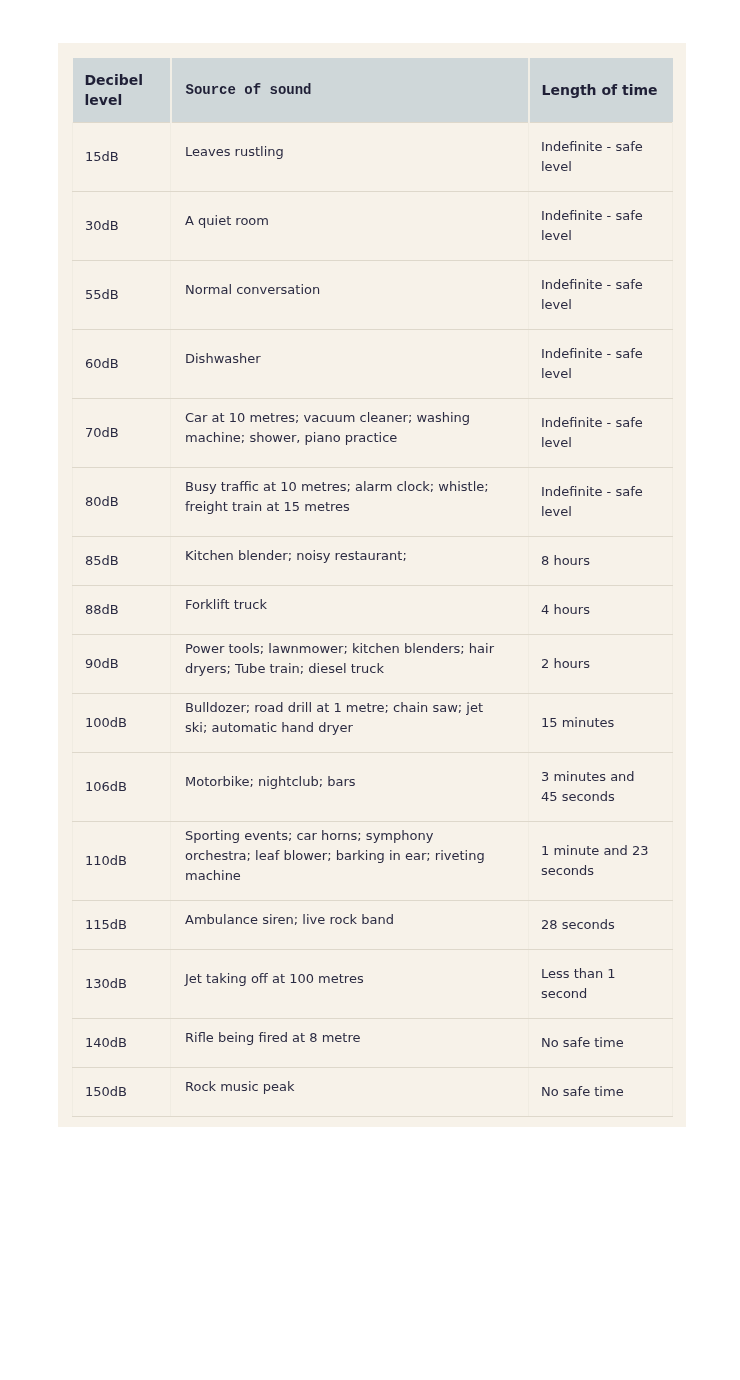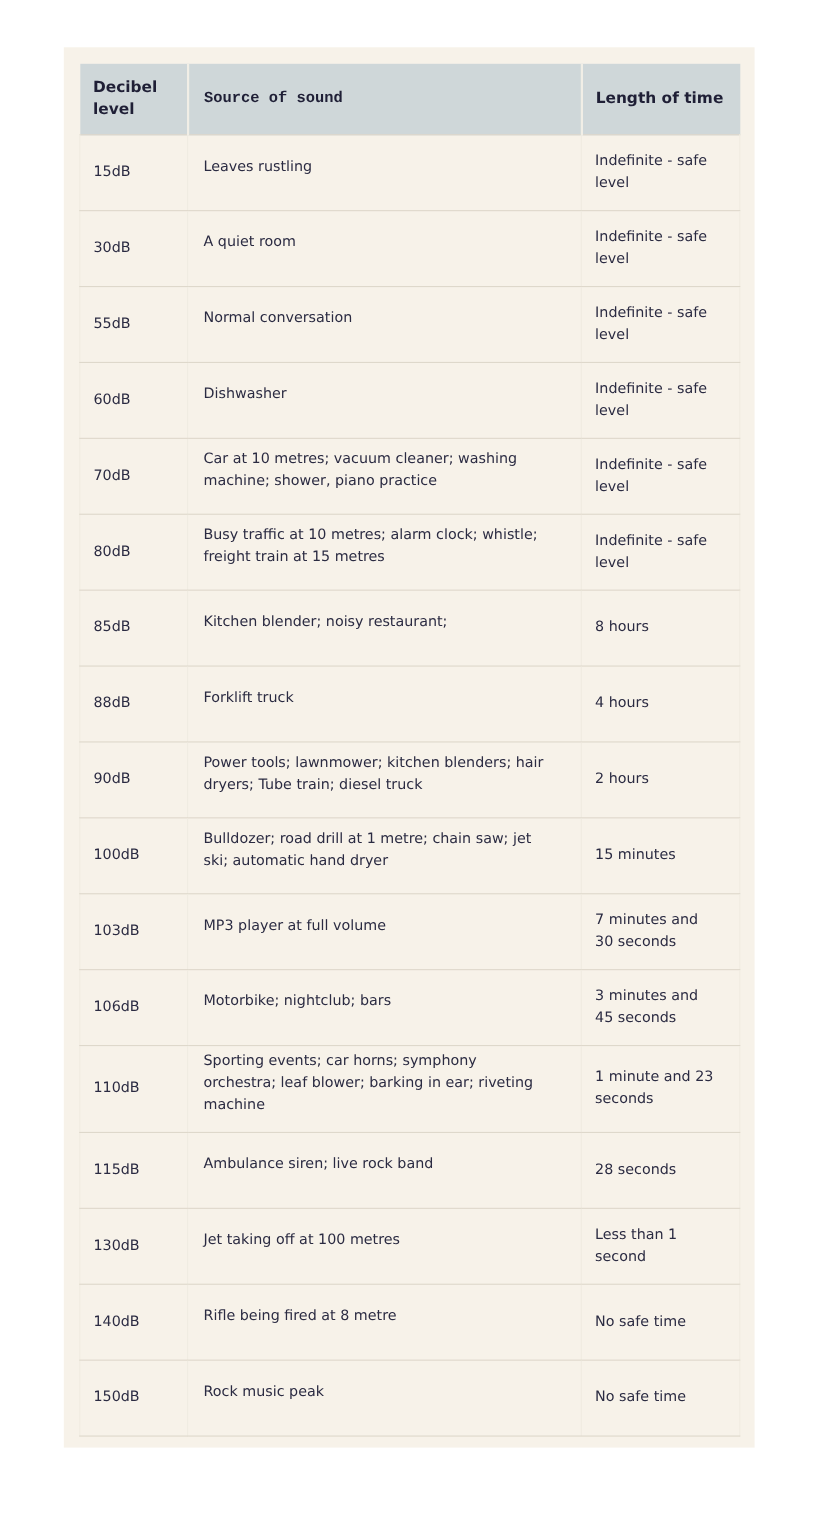--- a/index.html
+++ b/index.html
@@ -48,21 +48,21 @@
   th.c2{padding-left:14px;font-family:Liberation Mono, monospace;}
   th:last-child{border-right:none;}
   td{
     font-size:13px;
     line-height:20px;
     color:var(--text);
     vertical-align:middle;
     border:1px solid var(--border-v);
     border-top:1px solid var(--border-h);
     border-bottom:1px solid var(--border-h);
-    padding:24px 8px;
+    padding:14px 8px;
     overflow-wrap:break-word;
   }
   td.c1{padding-left:12px;}
   td.c2{padding:4px 29px 14px 14px;}
   td.c3{padding:14px 20px 14px 12px;}
 </style>
 </head>
 <body>
 
 <div class="panel">
@@ -124,25 +124,20 @@
     <td class="c1">90dB</td>
     <td class="c2">Power tools; lawnmower; kitchen blenders; hair dryers; Tube train; diesel truck</td>
     <td class="c3">2 hours</td>
   </tr>
         <tr>
     <td class="c1">100dB</td>
     <td class="c2">Bulldozer; road drill at 1 metre; chain saw; jet ski; automatic hand dryer</td>
     <td class="c3">15 minutes</td>
   </tr>
         <tr>
-    <td class="c1">103dB</td>
-    <td class="c2">MP3 player at full volume</td>
-    <td class="c3">7 minutes and 30 seconds</td>
-  </tr>
-        <tr>
     <td class="c1">106dB</td>
     <td class="c2">Motorbike; nightclub; bars</td>
     <td class="c3">3 minutes and 45 seconds</td>
   </tr>
         <tr>
     <td class="c1">110dB</td>
     <td class="c2">Sporting events; car horns; symphony orchestra; leaf blower; barking in ear; riveting machine</td>
     <td class="c3">1 minute and 23 seconds</td>
   </tr>
         <tr>

